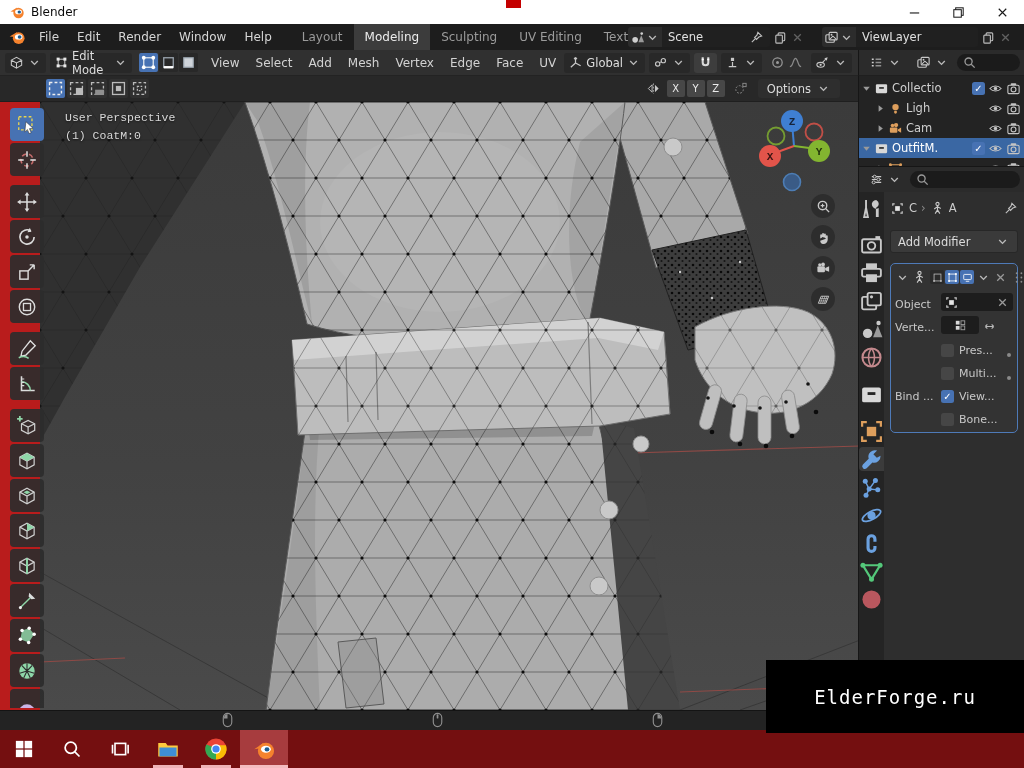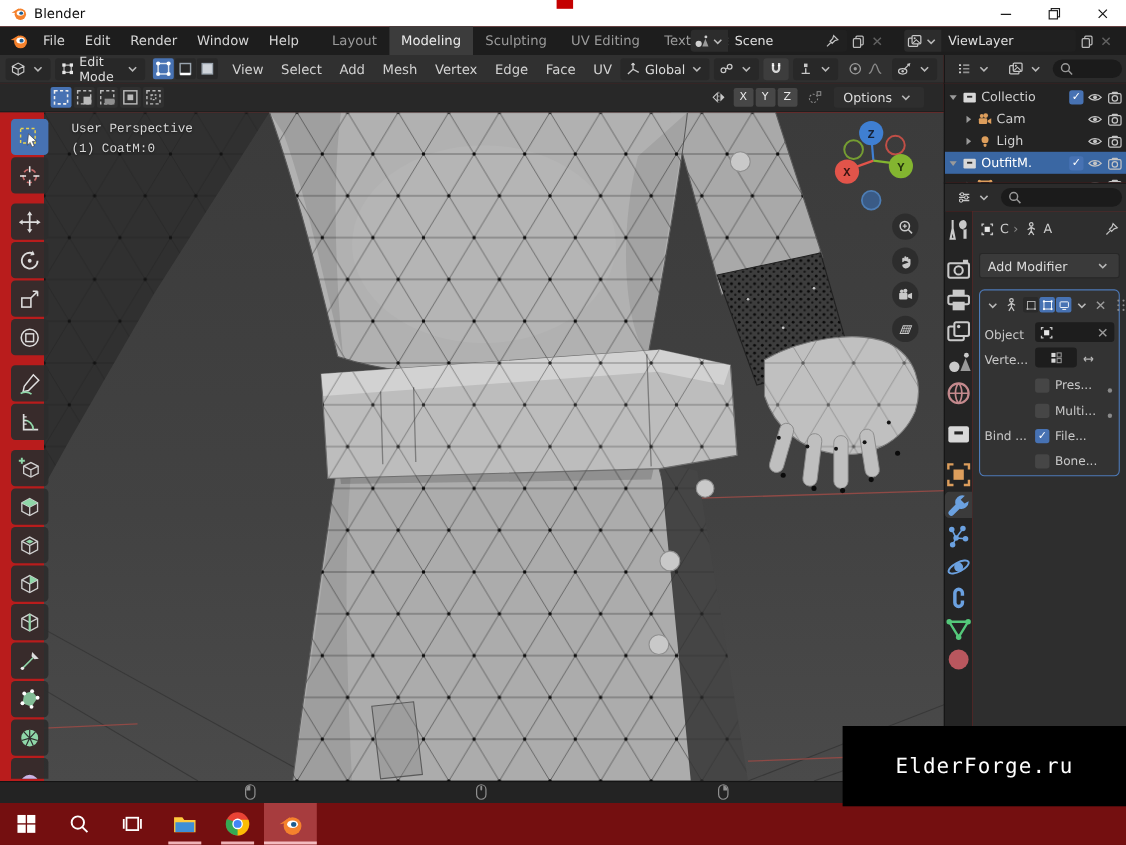--- a/index.html
+++ b/index.html
@@ -735,56 +735,56 @@
         </span>
       </div>
       <div class="olrow ind1">
         <span class="caret ic">
           <svg viewBox="0 0 16 16">
             <path d="M6 4.5 v7 L10.5 8 Z" fill="#9a9a9a"></path>
           </svg>
         </span>
         <span class="ic">
           <svg viewBox="0 0 16 16">
+            <circle cx="8" cy="6.5" r="3.4" fill="#dd9e5c"></circle>
+            <path d="M6.6 10.5 h2.8 v1.6 a1.4 1.4 0 0 1 -2.8 0 Z" fill="#dd9e5c"></path>
+          </svg>
+        </span>
+        <span class="ollabel">Ligh</span>
+        <span class="olright">
+          <span class="ic">
+            <svg viewBox="0 0 16 16">
+              <path d="M2 8 C5 4.5 11 4.5 14 8 C11 11.5 5 11.5 2 8 Z" fill="none" stroke="#c4c4c4" stroke-width="1.2"></path>
+              <circle cx="8" cy="8" r="1.9" fill="#c4c4c4"></circle>
+            </svg>
+          </span>
+          <span class="ic">
+            <svg viewBox="0 0 16 16">
+              <rect x="2" y="4.5" width="12" height="9" rx="1.5" fill="none" stroke="#c4c4c4" stroke-width="1.2"></rect>
+              <circle cx="8" cy="9" r="2.6" fill="none" stroke="#c4c4c4" stroke-width="1.2"></circle>
+              <rect x="5" y="2.5" width="6" height="2" rx="1" fill="#c4c4c4"></rect>
+            </svg>
+          </span>
+        </span>
+      </div>
+      <div class="olrow ind1">
+        <span class="caret ic">
+          <svg viewBox="0 0 16 16">
+            <path d="M6 4.5 v7 L10.5 8 Z" fill="#9a9a9a"></path>
+          </svg>
+        </span>
+        <span class="ic">
+          <svg viewBox="0 0 16 16">
             <rect x="2" y="7" width="8" height="5.5" rx="1" fill="#dd9e5c"></rect>
             <circle cx="4.8" cy="4.8" r="1.9" fill="#dd9e5c"></circle>
             <circle cx="8.6" cy="4.3" r="2.3" fill="#dd9e5c"></circle>
             <path d="M10.5 9 L14 7 v5.5 L10.5 10.5 Z" fill="#dd9e5c"></path>
           </svg>
         </span>
         <span class="ollabel">Cam</span>
-        <span class="olright">
-          <span class="ic">
-            <svg viewBox="0 0 16 16">
-              <path d="M2 8 C5 4.5 11 4.5 14 8 C11 11.5 5 11.5 2 8 Z" fill="none" stroke="#c4c4c4" stroke-width="1.2"></path>
-              <circle cx="8" cy="8" r="1.9" fill="#c4c4c4"></circle>
-            </svg>
-          </span>
-          <span class="ic">
-            <svg viewBox="0 0 16 16">
-              <rect x="2" y="4.5" width="12" height="9" rx="1.5" fill="none" stroke="#c4c4c4" stroke-width="1.2"></rect>
-              <circle cx="8" cy="9" r="2.6" fill="none" stroke="#c4c4c4" stroke-width="1.2"></circle>
-              <rect x="5" y="2.5" width="6" height="2" rx="1" fill="#c4c4c4"></rect>
-            </svg>
-          </span>
-        </span>
-      </div>
-      <div class="olrow ind1">
-        <span class="caret ic">
-          <svg viewBox="0 0 16 16">
-            <path d="M6 4.5 v7 L10.5 8 Z" fill="#9a9a9a"></path>
-          </svg>
-        </span>
-        <span class="ic">
-          <svg viewBox="0 0 16 16">
-            <circle cx="8" cy="6.5" r="3.4" fill="#dd9e5c"></circle>
-            <path d="M6.6 10.5 h2.8 v1.6 a1.4 1.4 0 0 1 -2.8 0 Z" fill="#dd9e5c"></path>
-          </svg>
-        </span>
-        <span class="ollabel">Ligh</span>
         <span class="olright">
           <span class="ic">
             <svg viewBox="0 0 16 16">
               <path d="M2 8 C5 4.5 11 4.5 14 8 C11 11.5 5 11.5 2 8 Z" fill="none" stroke="#c4c4c4" stroke-width="1.2"></path>
               <circle cx="8" cy="8" r="1.9" fill="#c4c4c4"></circle>
             </svg>
           </span>
           <span class="ic">
             <svg viewBox="0 0 16 16">
               <rect x="2" y="4.5" width="12" height="9" rx="1.5" fill="none" stroke="#c4c4c4" stroke-width="1.2"></rect>
@@ -1115,21 +1115,21 @@
           </div>
           <div class="modrow">
             <span class="modlabel"></span>
             <span class="ucb"></span>
             <span class="cbl">Multi...</span>
             <span class="dot"></span>
           </div>
           <div class="modrow">
             <span class="modlabel">Bind ...</span>
             <span class="ccb">✓</span>
-            <span class="cbl">File...</span>
+            <span class="cbl">View...</span>
           </div>
           <div class="modrow">
             <span class="modlabel"></span>
             <span class="ucb"></span>
             <span class="cbl">Bone...</span>
           </div>
         </div>
     </div>
   </div>
 

